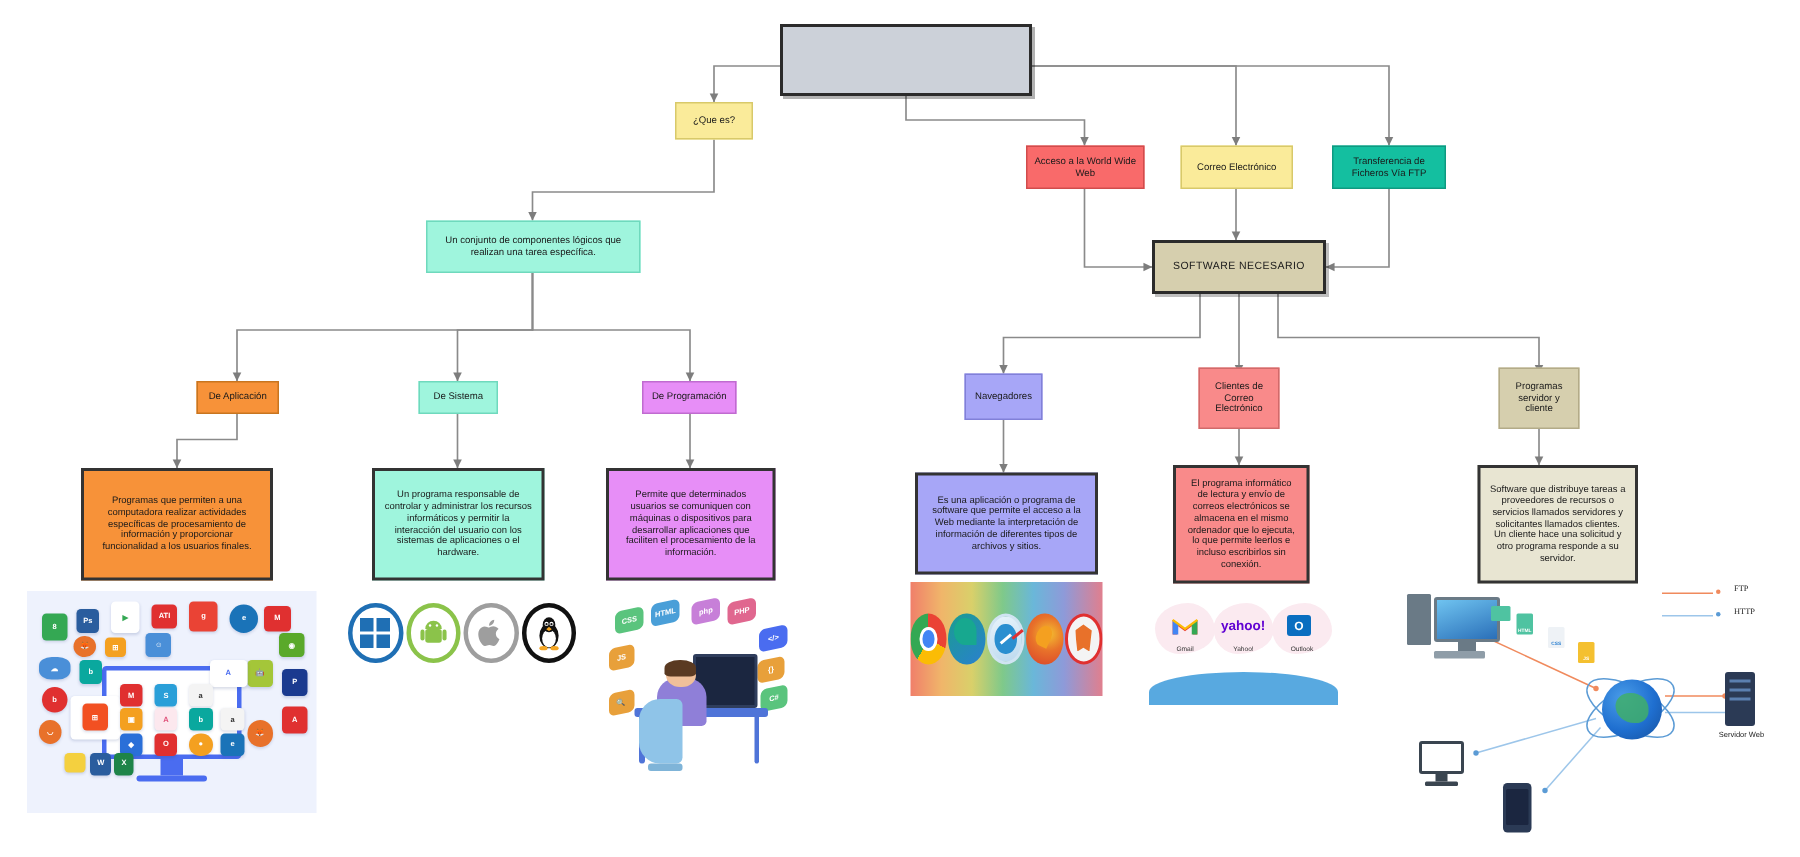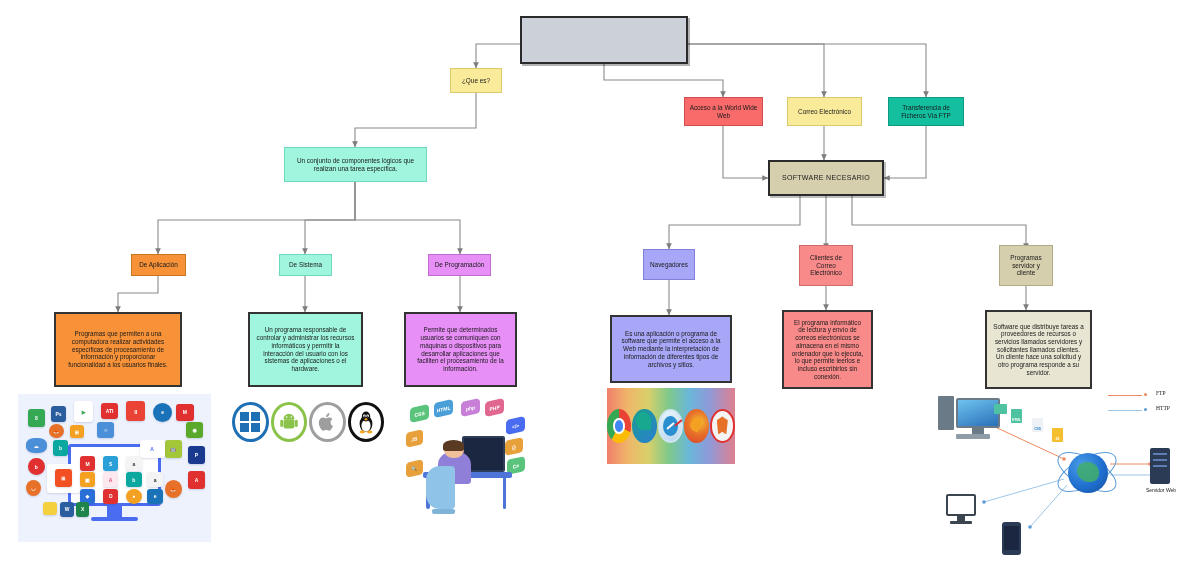--- a/index.html
+++ b/index.html
@@ -368,20 +368,39 @@
       <div style="position:absolute;left:30%;top:46%;width:42%;height:6%;background:#e03030;transform:rotate(140deg);transform-origin:right center;"></div>
     </div>
     <div class="bcirc" style="background:radial-gradient(circle at 60% 40%,#f4c030 0%,#e8712a 45%,#d8402a 100%);">
       <div style="position:absolute;left:30%;top:24%;width:40%;height:40%;border-radius:50% 50% 0 50%;background:#f4a020;transform:rotate(25deg);"></div>
     </div>
     <div class="bcirc" style="background:#f4f4f4;border:2px solid #e03030;">
       <div style="position:absolute;left:24%;top:18%;width:52%;height:60%;background:#e8712a;clip-path:polygon(50% 0,100% 22%,86% 100%,50% 86%,14% 100%,0 22%);"></div>
     </div>
   </div>
 
+  <div class="imgbox mailimg" style="left:766px; top:396px; width:126px; height:74px;">
+    <div class="blob" style="left:4px;top:6px;"></div>
+    <div class="blob" style="left:43px;top:6px;"></div>
+    <div class="blob" style="left:82px;top:6px;"></div>
+    <div style="position:absolute;left:15px;top:14px;width:18px;height:14px;">
+      <svg width="18" height="14" viewBox="0 0 24 18" aria-hidden="true">
+        <path d="M1 17V4l11 8L23 4v13h-4V9l-7 5-7-5v8z" fill="#ea4335"></path>
+        <path d="M1 17V4l5 3v10z" fill="#4285f4"></path>
+        <path d="M23 17V4l-5 3v10z" fill="#34a853"></path>
+        <path d="M1 4l11 8L23 4" fill="none" stroke="#fbbc05" stroke-width="2"></path>
+      </svg>
+    </div>
+    <div style="position:absolute;left:48px;top:16px;width:30px;height:11px;color:#6001d2;font-size:9px;font-weight:bold;font-family:'Liberation Sans',sans-serif;">yahoo!</div>
+    <div style="position:absolute;left:92px;top:14px;width:16px;height:14px;background:#0a6ec0;border-radius:2px;display:flex;align-items:center;justify-content:center;color:#fff;font-size:8px;font-weight:bold;">O</div>
+    <div class="mail-label" style="left:4px;top:34px;">Gmail</div>
+    <div class="mail-label" style="left:43px;top:34px;">Yahoo!</div>
+    <div class="mail-label" style="left:82px;top:34px;">Outlook</div>
+    <div class="wave"></div>
+  </div>
 
   <div class="imgbox netimg" style="left:932px; top:382px; width:266px; height:178px;">
     <svg width="266" height="178" viewBox="0 0 266 178" aria-hidden="true" style="position:absolute;left:0;top:0;">
       <line x1="48" y1="38" x2="132" y2="77" stroke="#f08a5d" stroke-width="1"></line>
       <circle cx="132" cy="77" r="1.8" fill="#f08a5d"></circle>
       <line x1="178" y1="82" x2="218" y2="82" stroke="#f08a5d" stroke-width="1"></line>
       <circle cx="218" cy="82" r="1.8" fill="#f08a5d"></circle>
       <line x1="178" y1="93" x2="218" y2="93" stroke="#9dc6ea" stroke-width="1"></line>
       <line x1="52" y1="120" x2="132" y2="97" stroke="#9dc6ea" stroke-width="1"></line>
       <circle cx="52" cy="120" r="1.8" fill="#5b9bd5"></circle>

